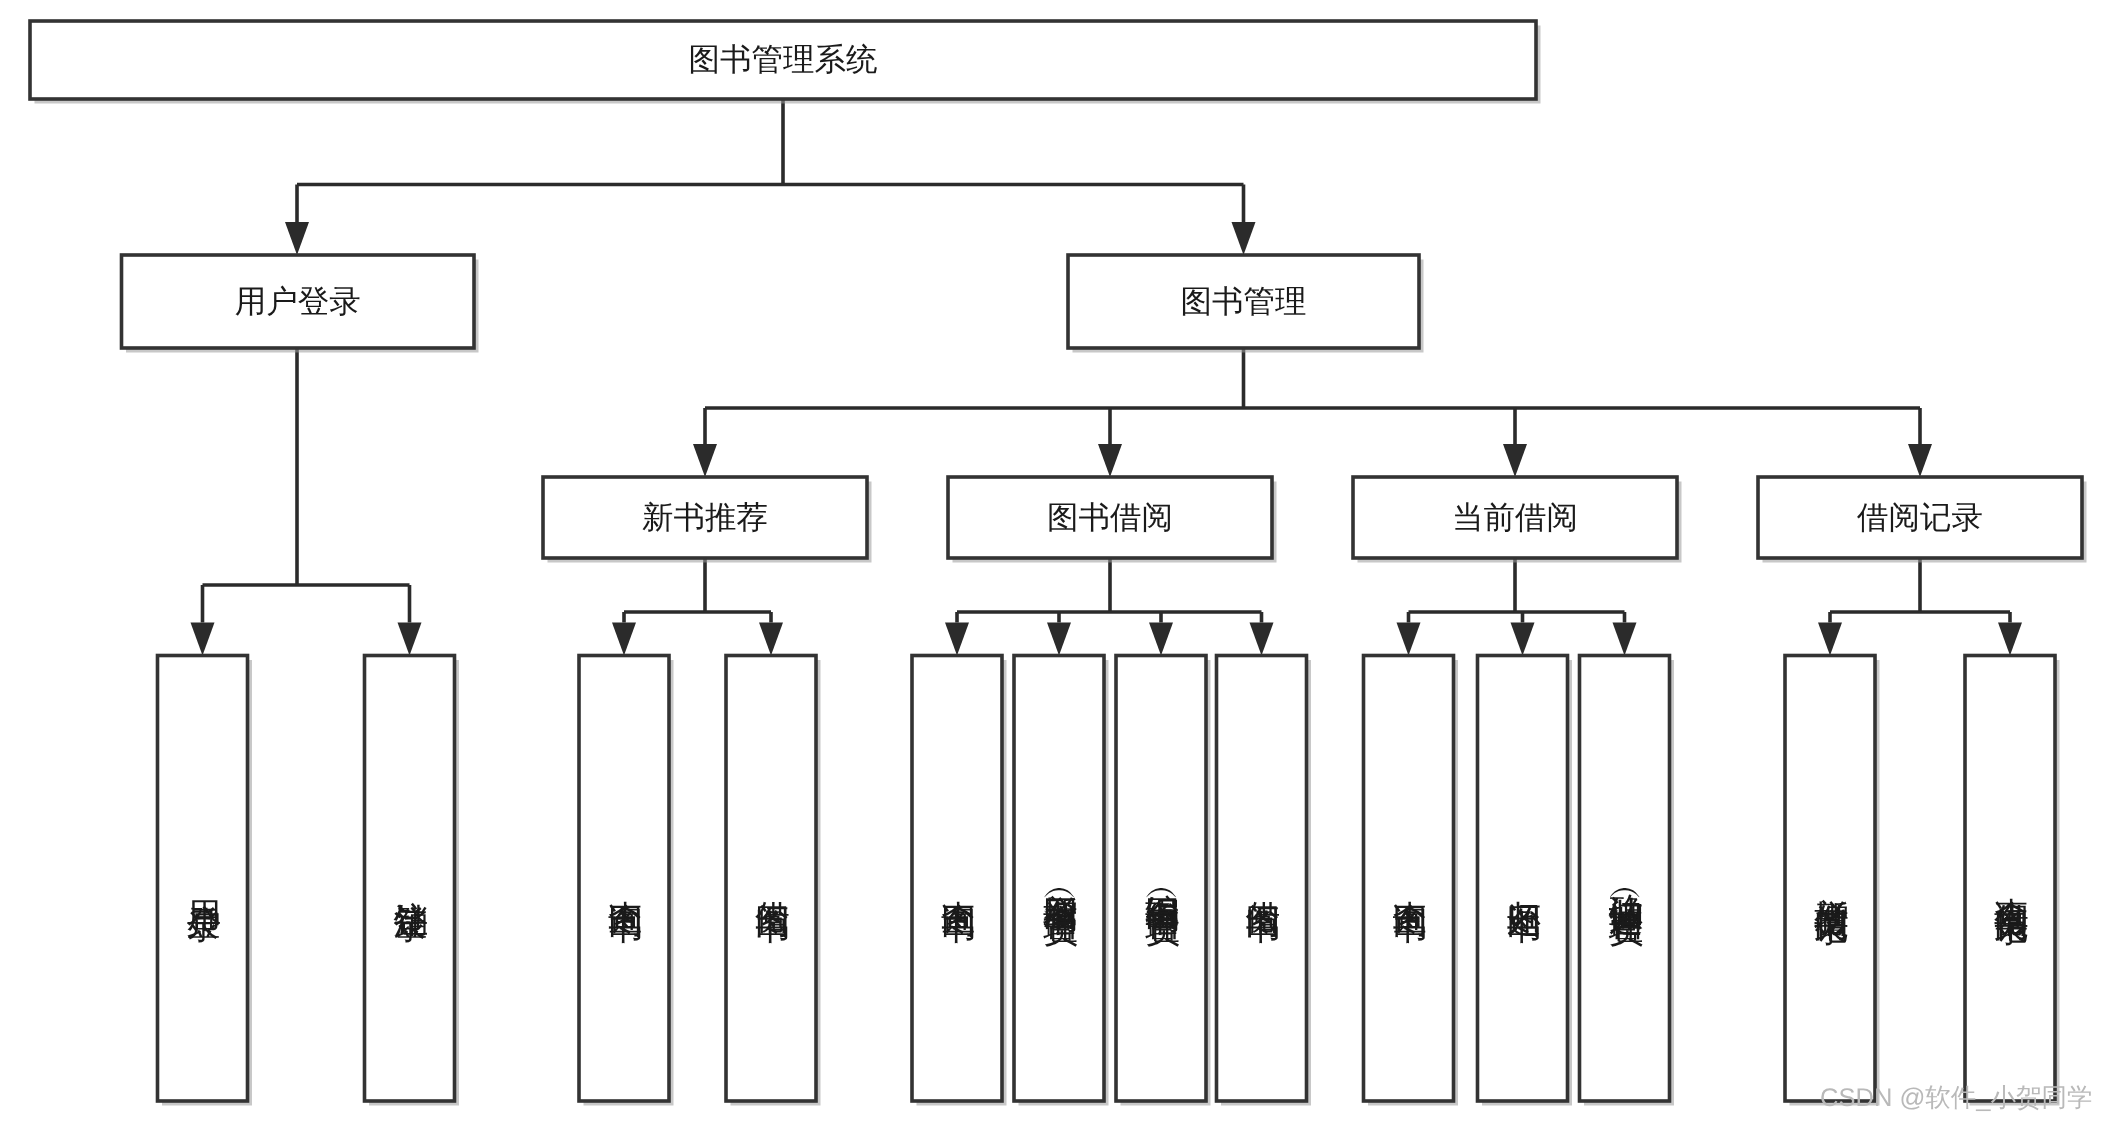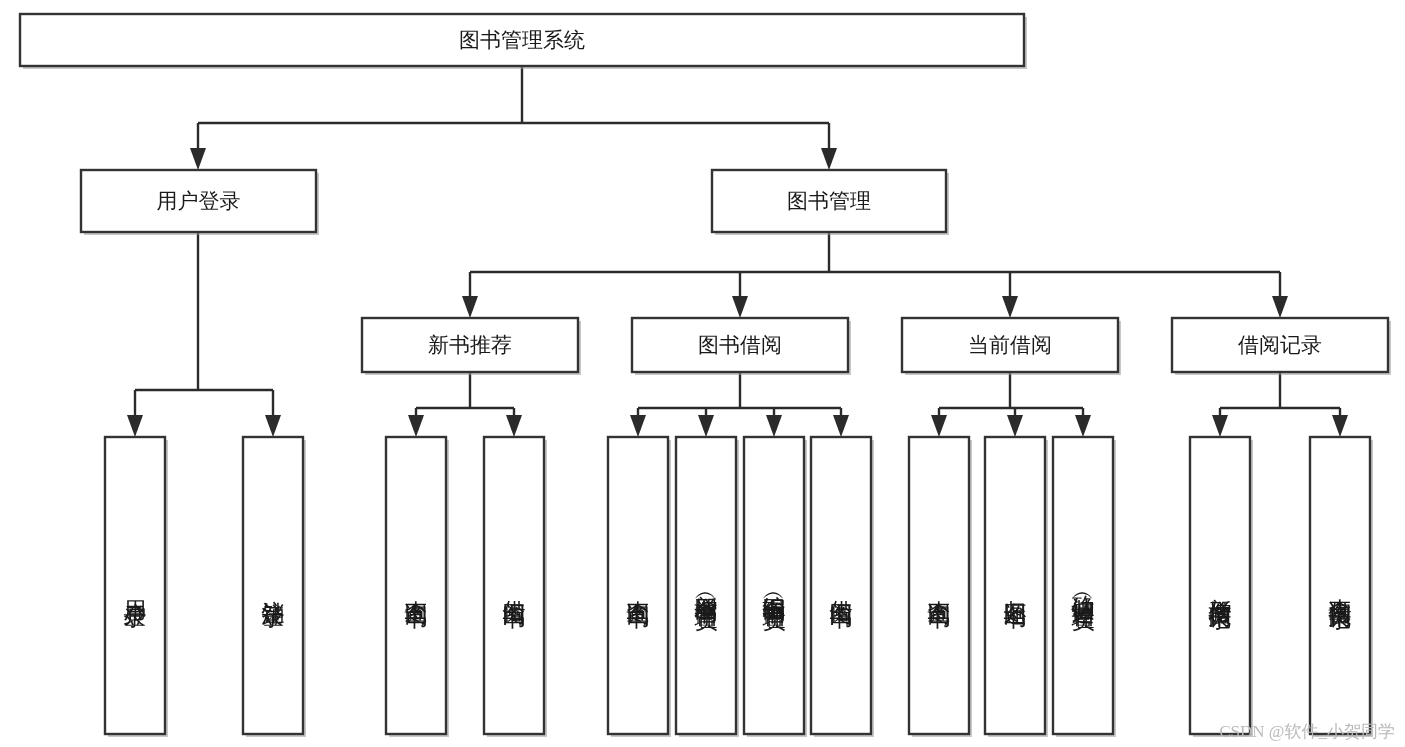--- a/index.html
+++ b/index.html
@@ -66,21 +66,21 @@
     justify-content: center;
     text-align: center;
     white-space: nowrap;
     letter-spacing: 2px;
     pointer-events: none;
   }
   .watermark {
     position: absolute;
     right: 10px;
     bottom: 4px;
-    font-family: Liberation Serif, serif;
+    font-family: Liberation Sans, sans-serif;
     font-size: 17px;
     color: #b9b9b9;
     white-space: nowrap;
   }
 </style>
 </head>
 <body>
 
 <div id="diagram-root">
   <svg id="tree-svg" viewBox="0 0 1405 747">

